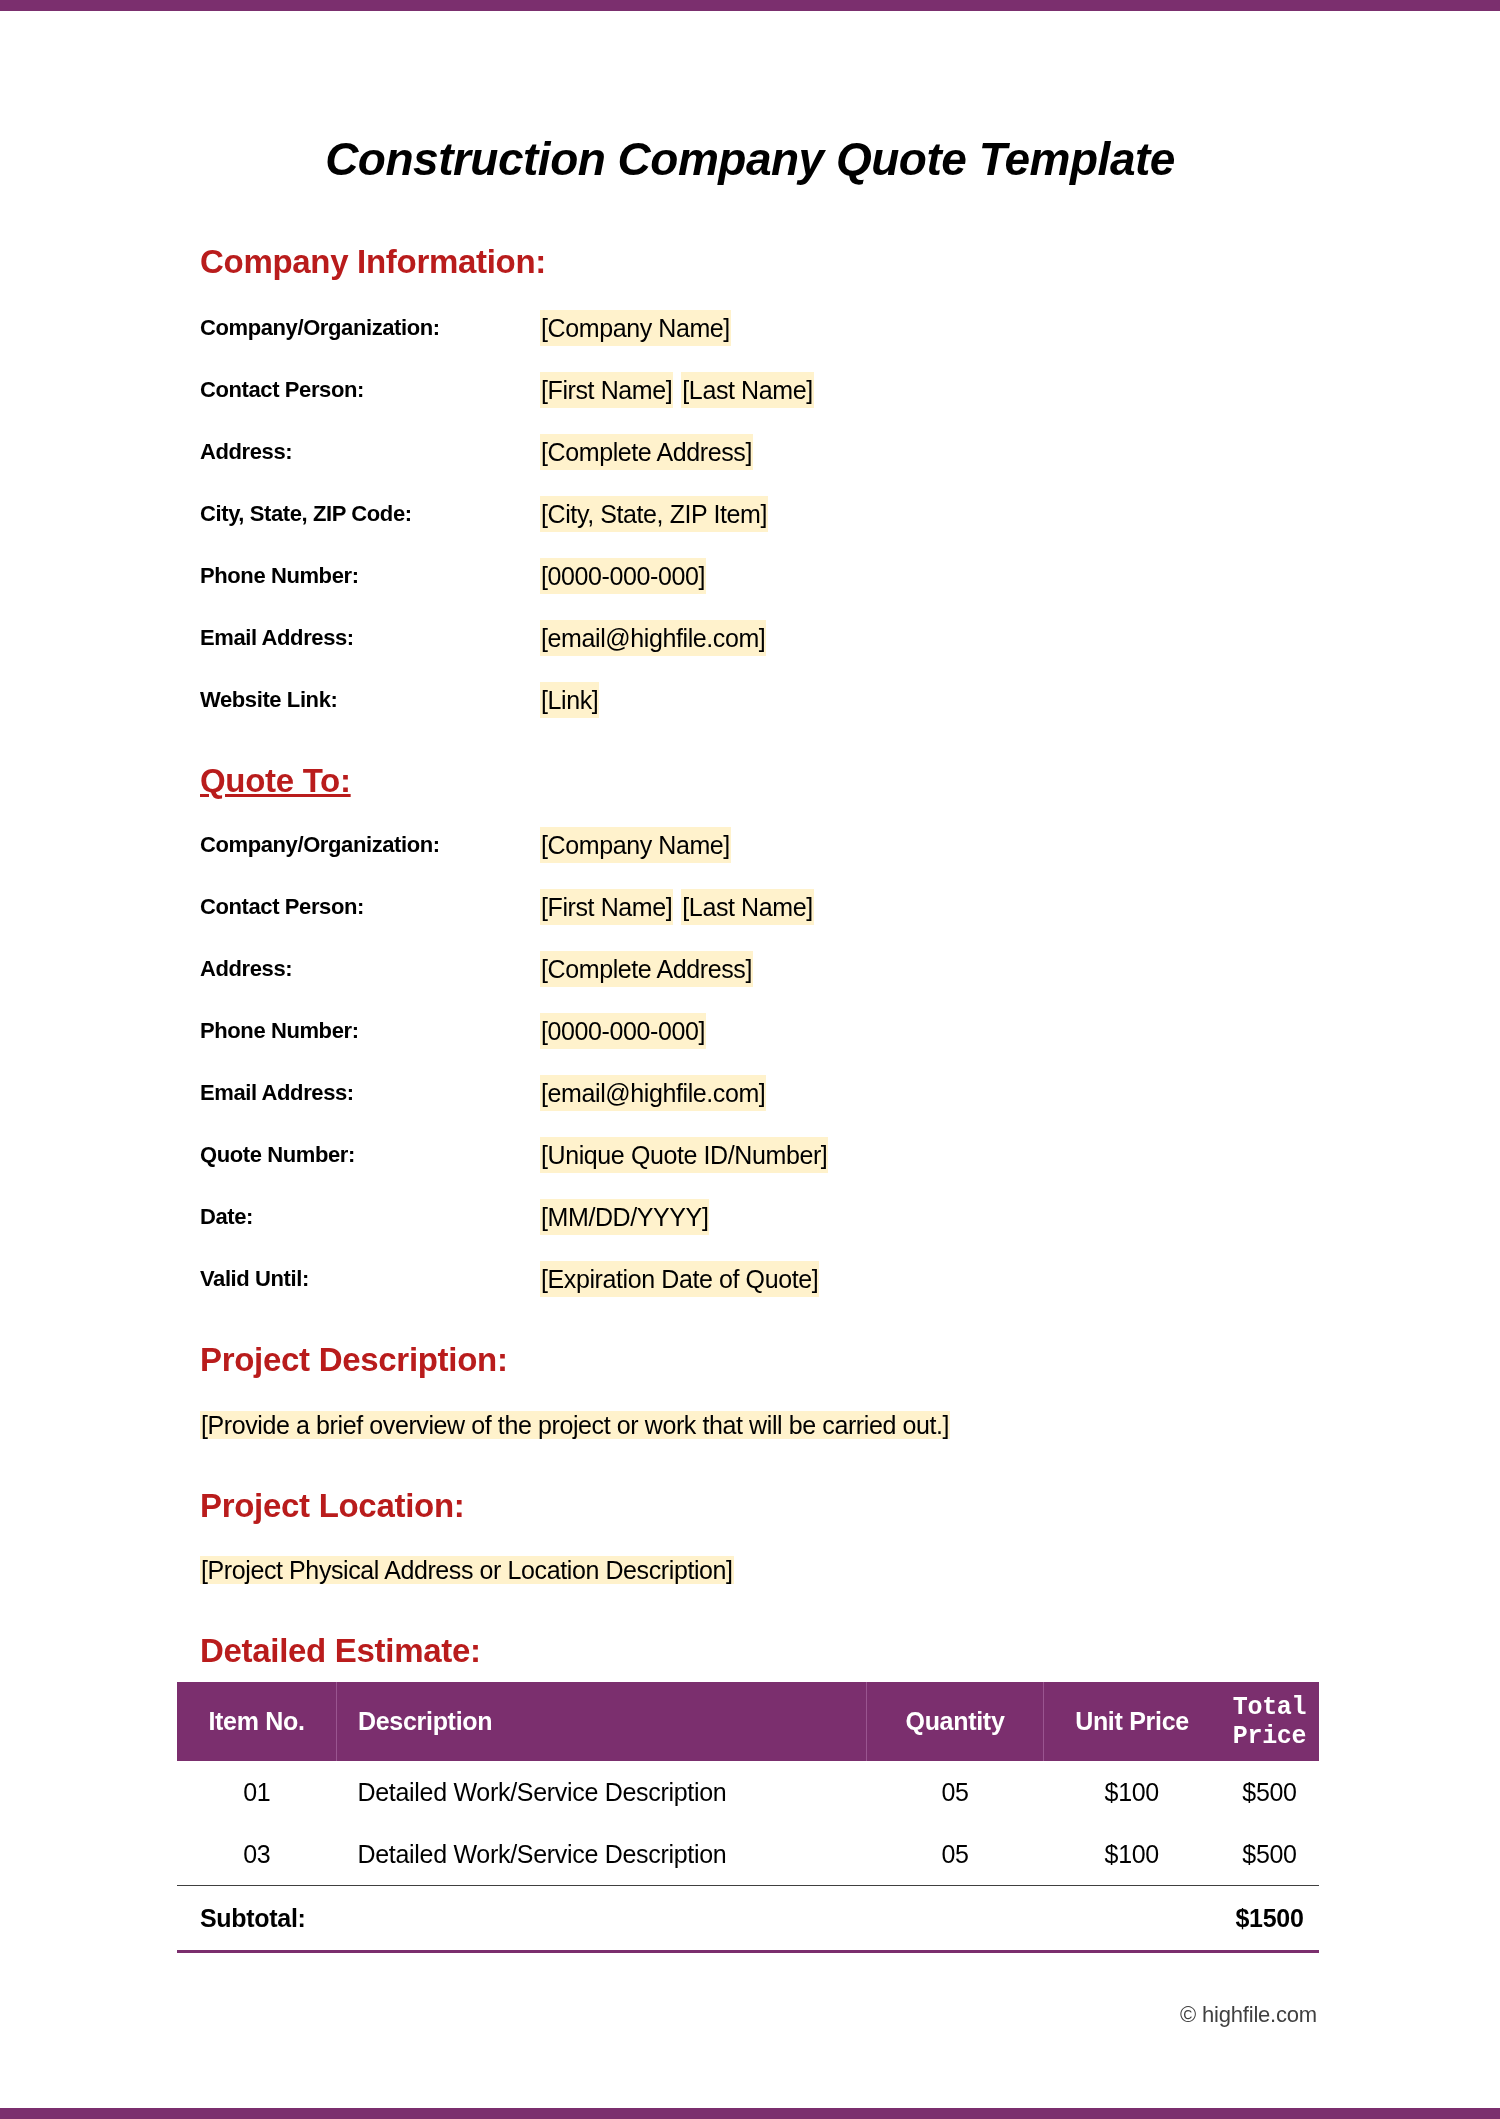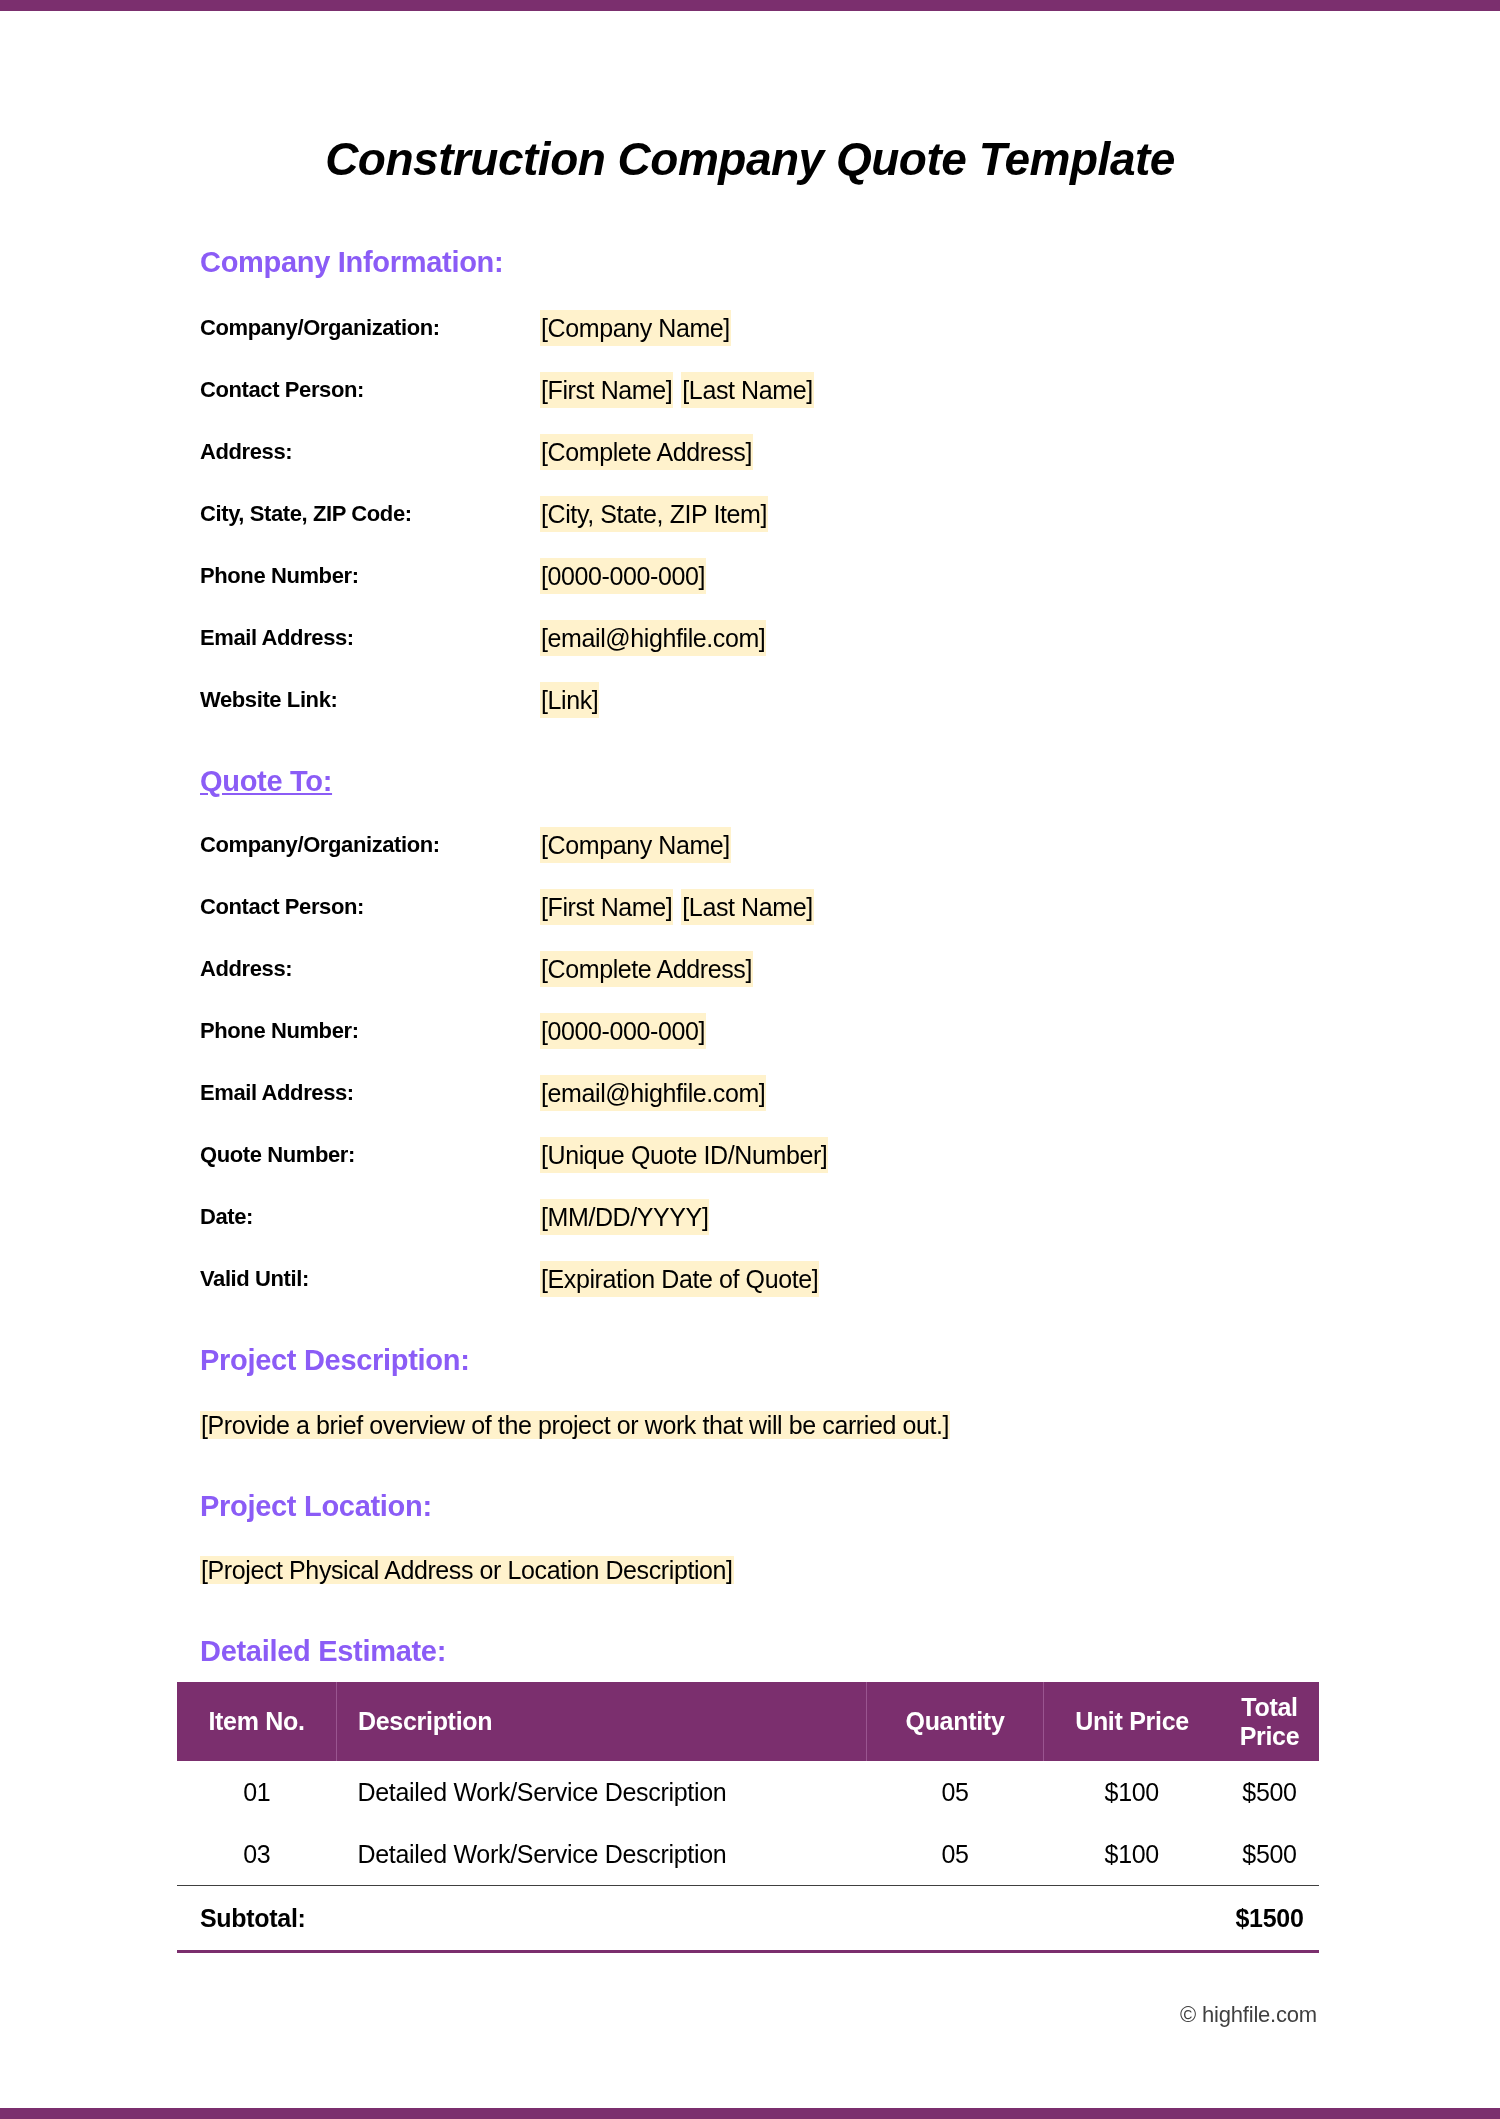--- a/index.html
+++ b/index.html
@@ -11,21 +11,21 @@
   .bar { position: absolute; left: 0; width: 1500px; height: 11px; background: #7b2f6e; }
   .bar.top { top: 0; }
   .bar.bottom { top: 2108px; }
   .title {
     position: absolute; top: 126px; left: 0; width: 1500px; text-align: center;
     font-size: 46px; font-weight: bold; color: #000000; line-height: 66px;
     letter-spacing: -0.5px;
     font-style: italic;
   }
   .section-heading {
-    position: absolute; left: 200px; font-size: 29px; font-weight: bold; color: #8b5cf6;
+    position: absolute; left: 200px; font-size: 33px; font-weight: bold; color: #b91c1c;
     line-height: 40px; letter-spacing: -0.3px;
   }
   .row { position: absolute; left: 200px; height: 36px; width: 1100px; }
   .row .label {
     position: absolute; left: 0; top: 0; line-height: 36px; font-size: 22px; font-weight: bold;
     letter-spacing: -0.4px;
   }
   .row .value {
     position: absolute; left: 340px; top: 0; height: 36px; display: flex; gap: 8px;
   }
@@ -36,21 +36,21 @@
   .para { position: absolute; left: 200px; height: 36px; }
   table.estimate {
     position: absolute; left: 177px; top: 1682px; width: 1142px; border-collapse: collapse;
     font-size: 25px; letter-spacing: -0.3px;
   }
   table.estimate thead th {
     background: #7b2f6e; color: #ffffff; font-weight: bold; height: 63px; padding: 8px;
     border-left: 1px solid #9a5590;
   }
   table.estimate thead th:first-child { border-left: none; }
-  table.estimate thead th.no-div { border-left: none; }
+  table.estimate thead th.no-div { border-left: none; font-family: Liberation Mono, monospace; }
   table.estimate tbody td { height: 62px; padding: 0; }
   .c-item { width: 143px; text-align: center; }
   .c-desc { width: 500px; text-align: left; padding-left: 21px !important; }
   .c-qty { width: 160px; text-align: center; }
   .c-unit { width: 160px; text-align: center; }
   .c-total { text-align: center; }
   table.estimate tbody tr.last td { border-bottom: 1px solid #404040; }
   table.estimate tfoot td {
     height: 62px; font-weight: bold; border-bottom: 3px solid #7b2f6e;
   }

